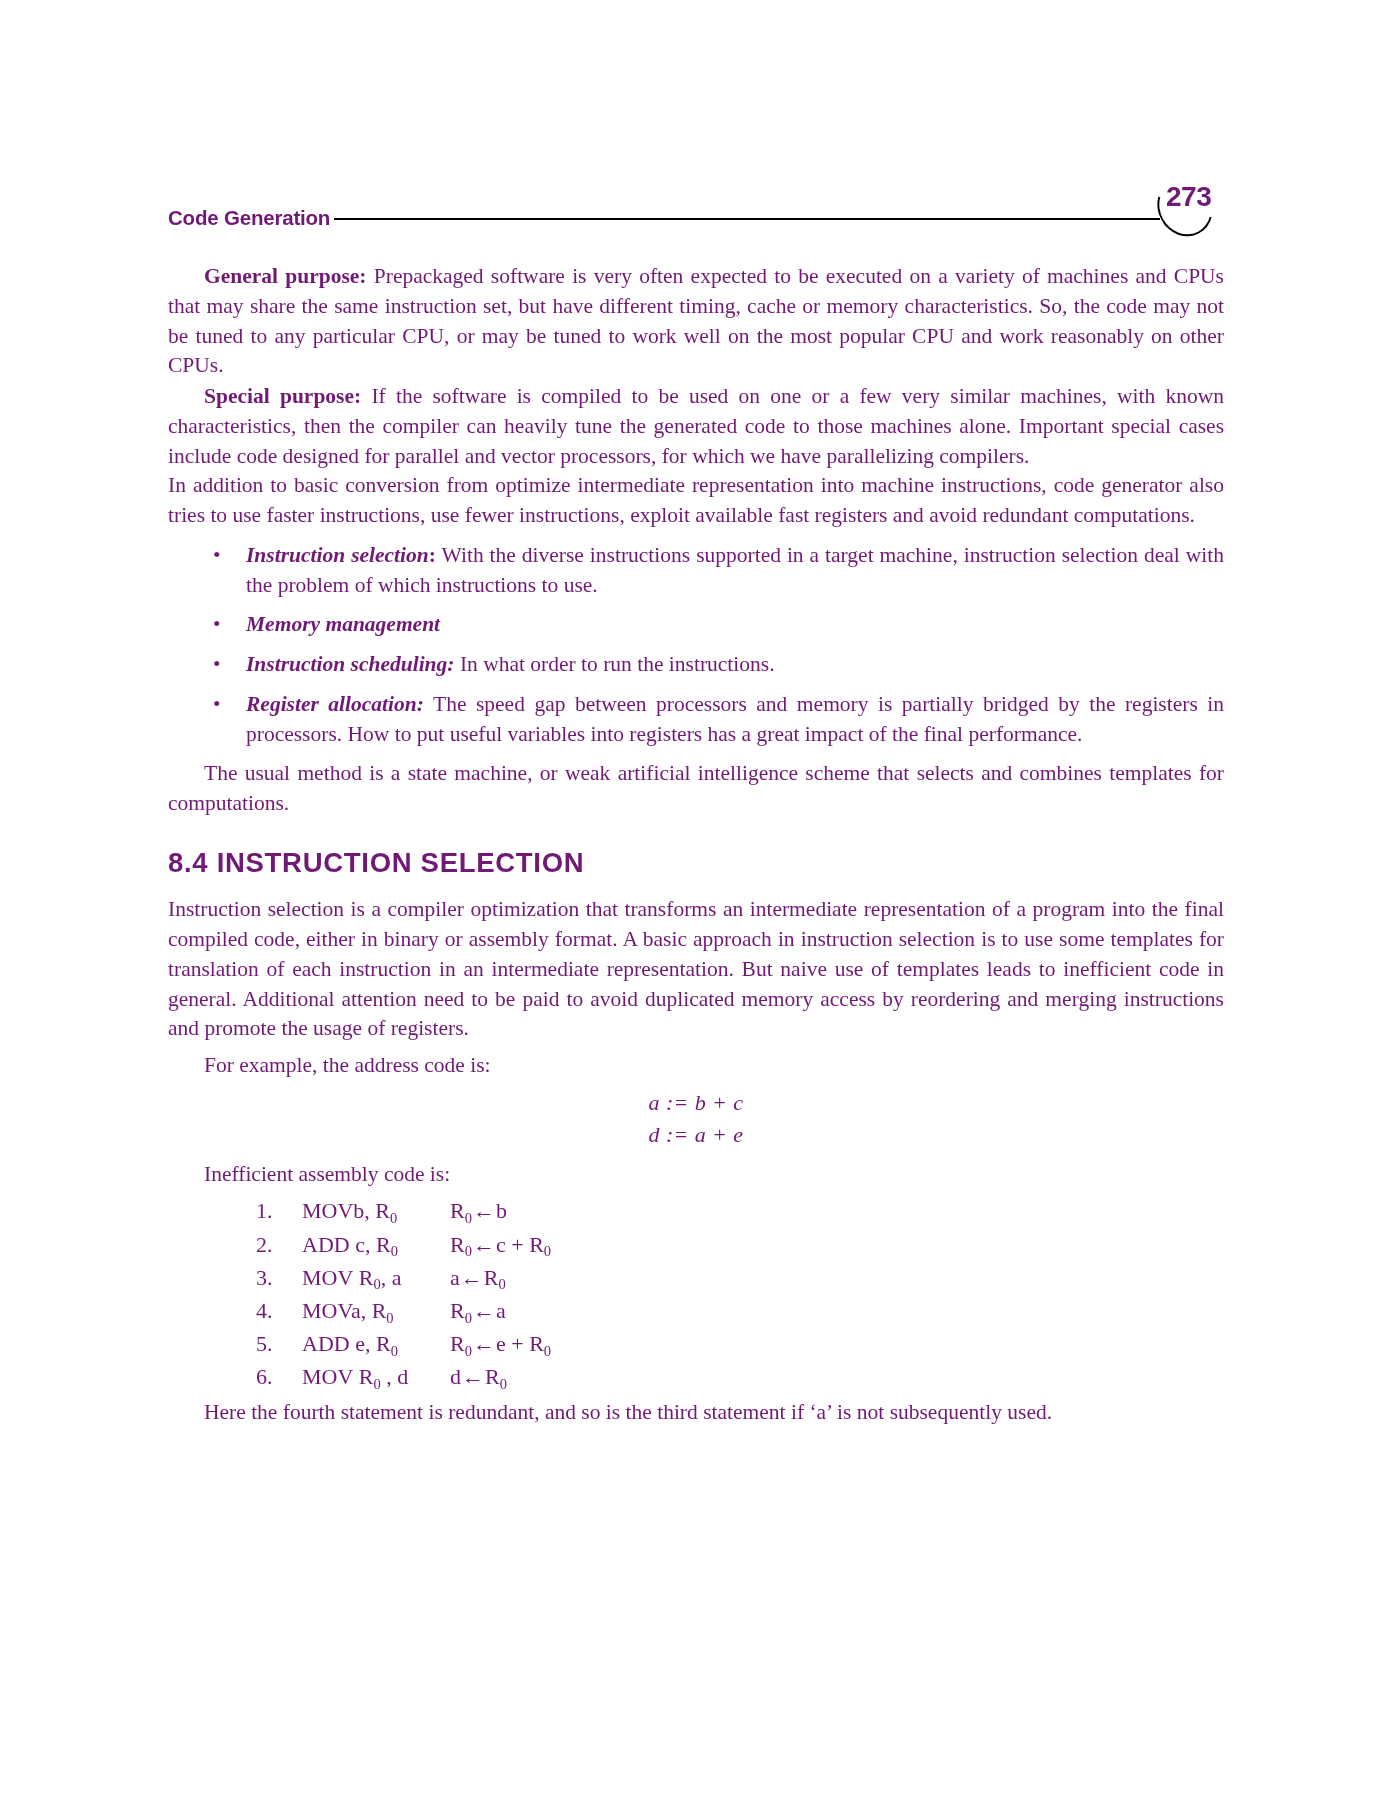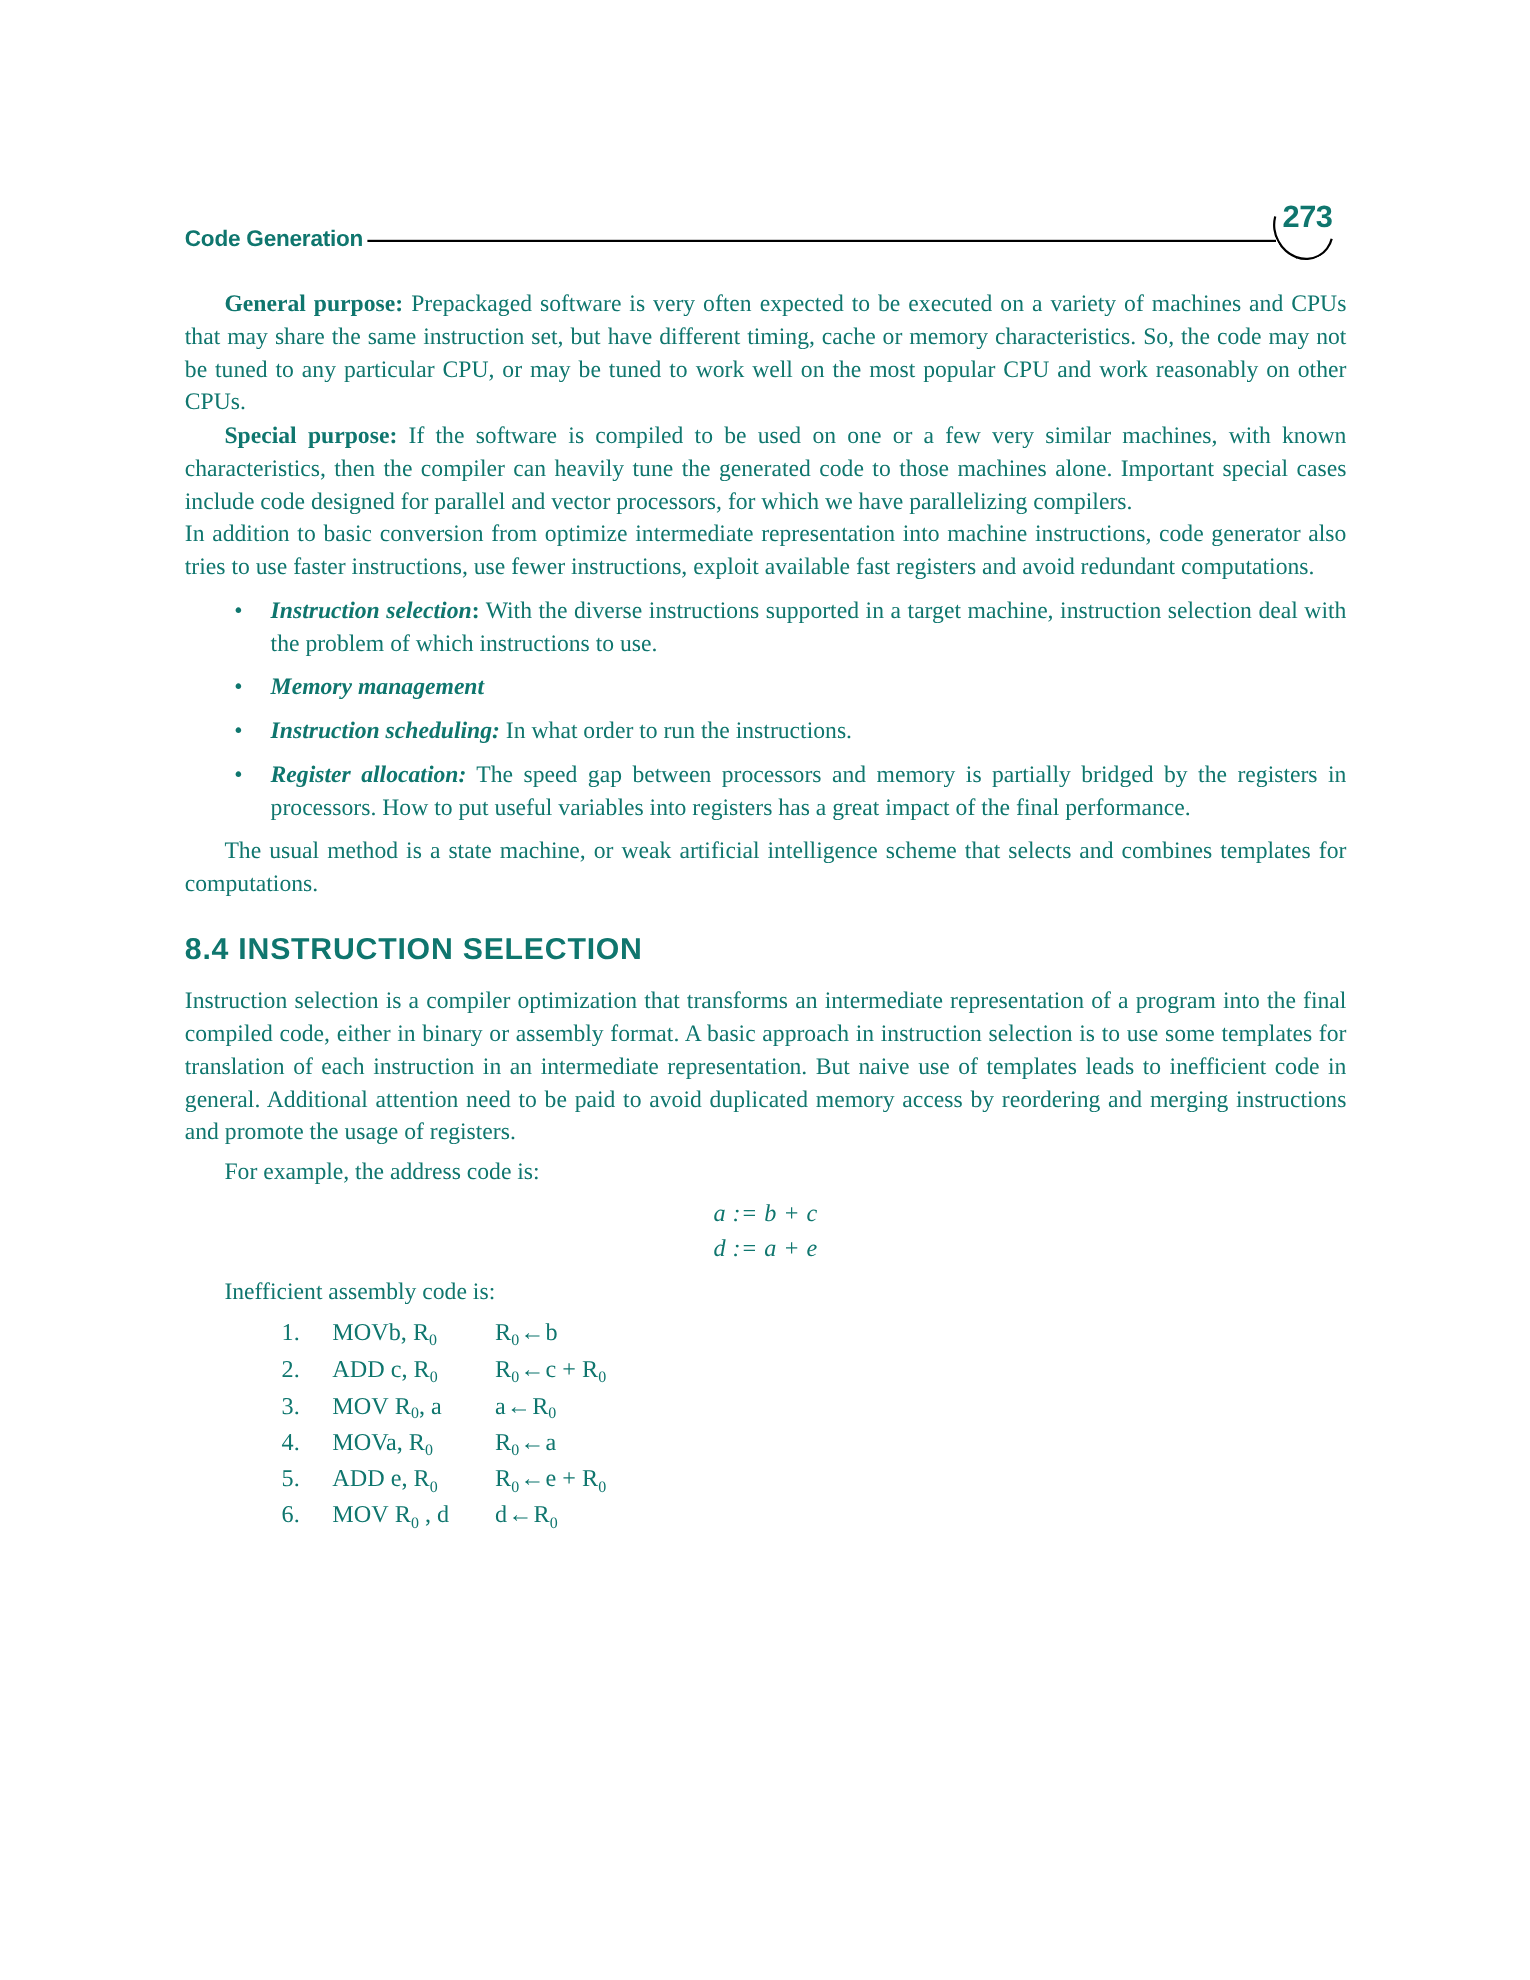--- a/index.html
+++ b/index.html
@@ -8,21 +8,21 @@
     background: #ffffff;
   }
   .page {
     position: relative;
     width: 1391px;
     height: 1436px;
     background: #ffffff;
     margin: 0 auto;
     overflow: hidden;
     font-family: "Liberation Serif", "DejaVu Serif", serif;
-    color: #0f766e;
+    color: #701a75;
   }
   .content {
     position: absolute;
     left: 168px;
     top: 196px;
     width: 1056px;
   }
 
   
   .runhead {
@@ -248,15 +248,16 @@
           <td class="asm-cmt"><span>R</span><sub>0</sub><span class="arrow">←</span><span>e + R</span><sub>0</sub></td>
         </tr>
         <tr>
           <td class="asm-num">6.</td>
           <td class="asm-ins"><span>MOV</span>&nbsp;<span>R</span><sub>0</sub><span> , d</span></td>
           <td class="asm-cmt"><span>d</span><sub></sub><span class="arrow">←</span><span>R</span><sub>0</sub></td>
         </tr>
       </tbody>
     </table>
 
+    <p class="body indent" style="margin-top:2px;">Here the fourth statement is redundant, and so is the third statement if ‘a’ is not subsequently used.</p>
 
   </div>
 </div>
 
 </body></html>

